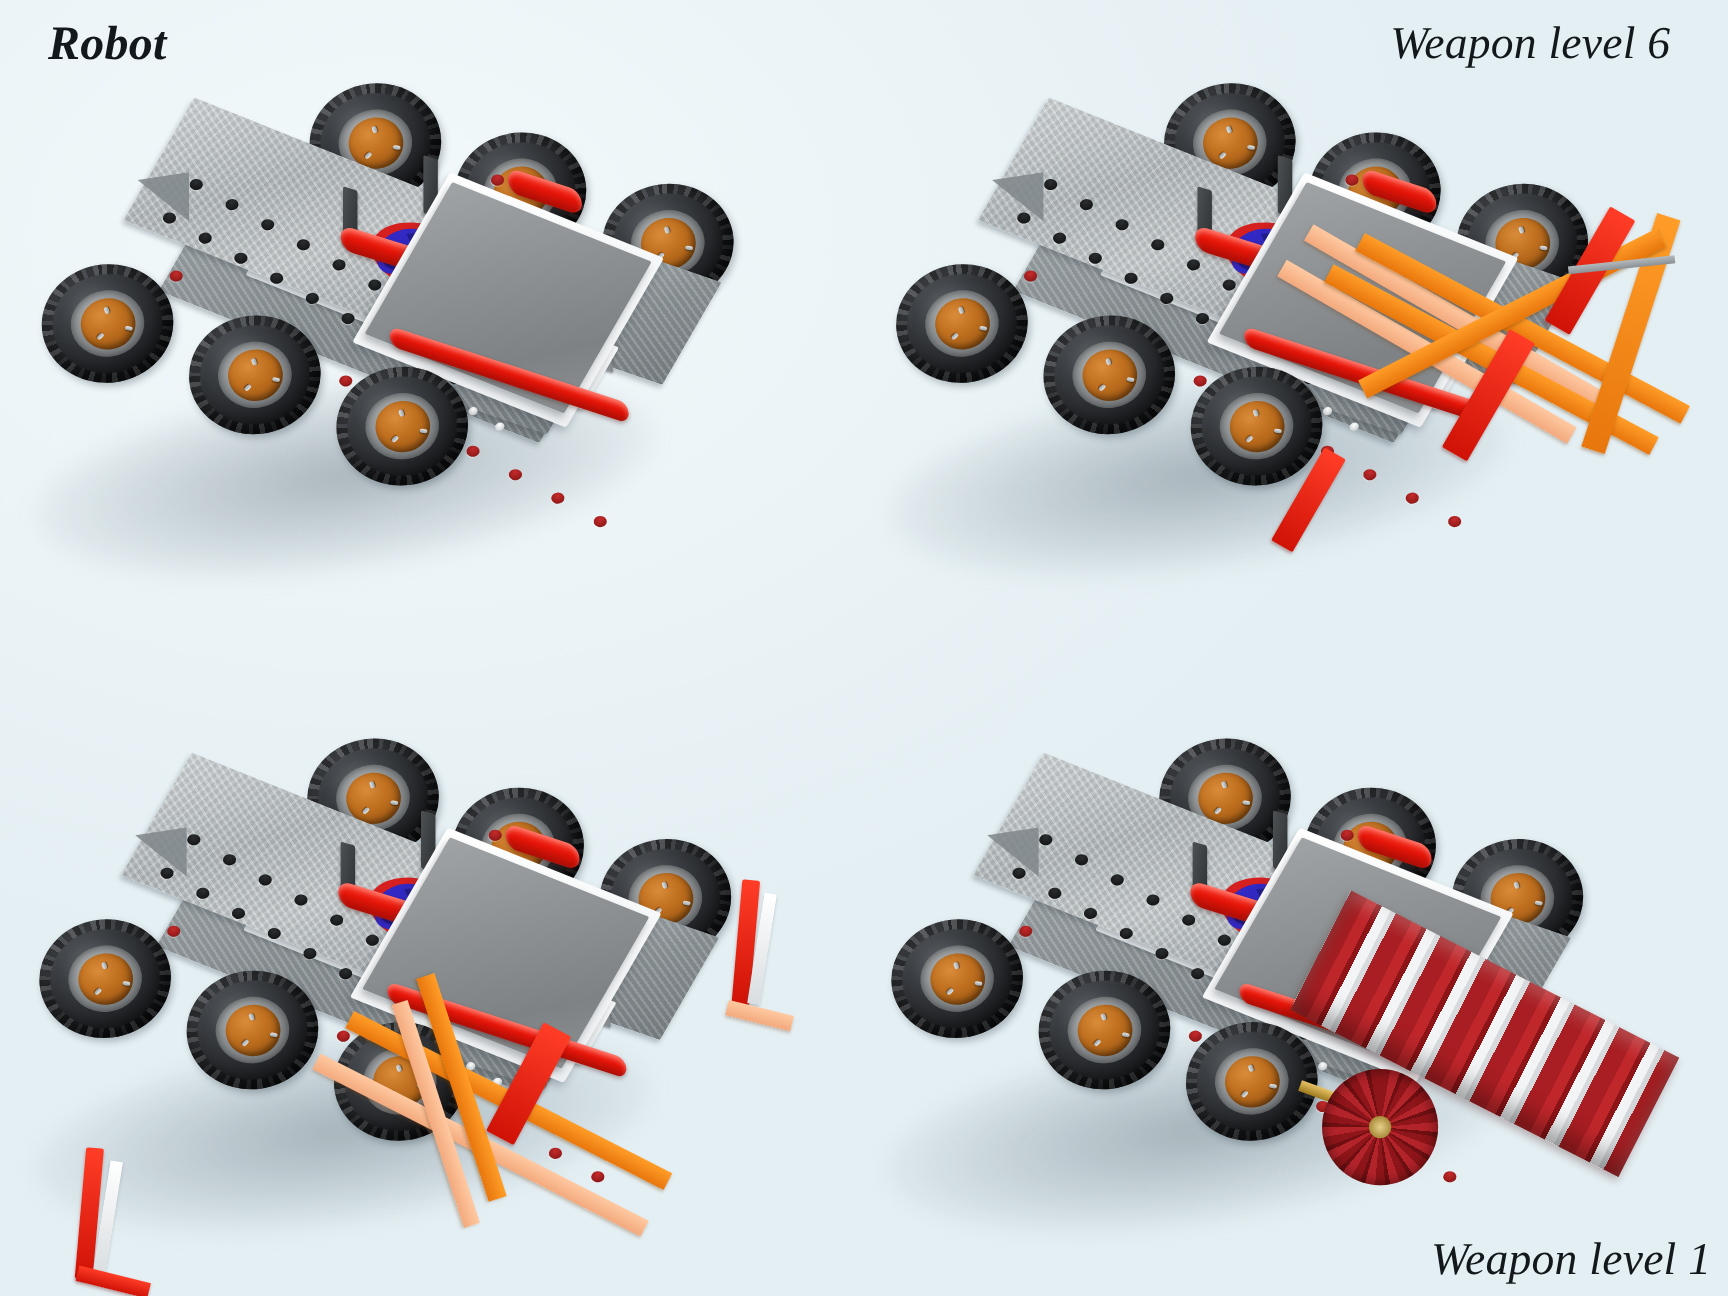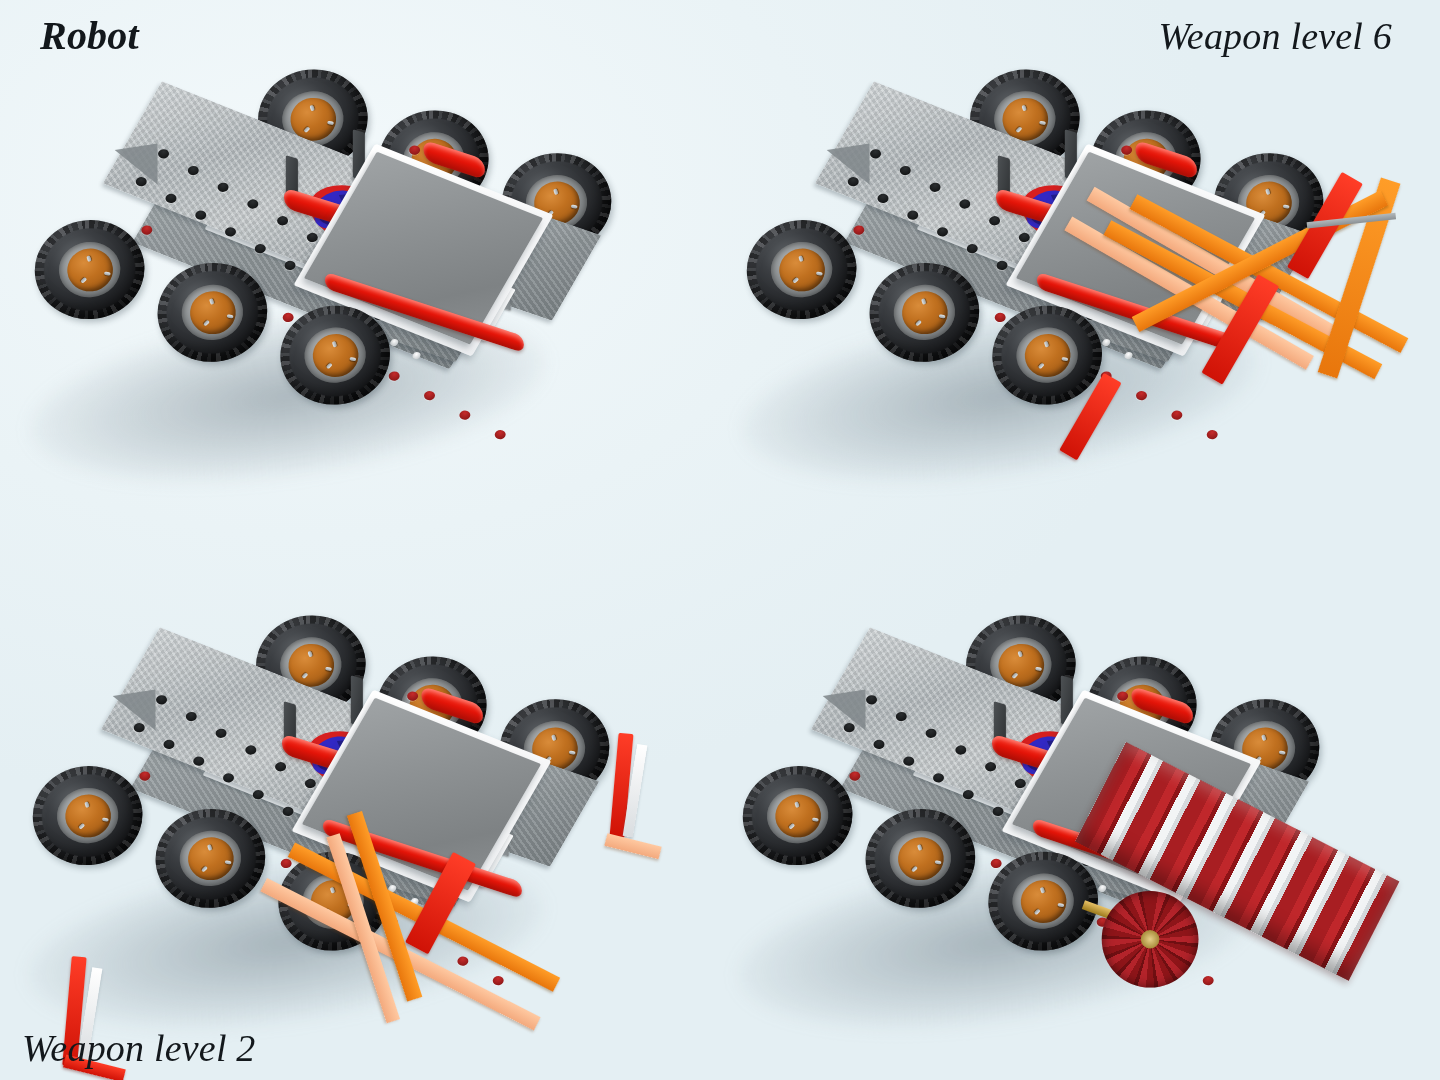--- a/index.html
+++ b/index.html
@@ -152,21 +152,21 @@
   }
   .drum .capcore{position:absolute;border-radius:50%;background:radial-gradient(circle,#e7d08a,#8c6f18);}
 </style>
 </head>
 <body>
 
 <div id="stage">
 
   <div class="label bold" id="lbl-robot">Robot</div>
   <div class="label" id="lbl-w3">Weapon level 6</div>
-  <div class="label" id="lbl-w2">Weapon level 2</div>
+  <div class="label" id="lbl-w1">Weapon level 1</div>
 
   <div class="quad" id="q-tl">
     <div class="scene">
         <div class="robot" style="transform: translate(18px, 38px) scale(0.93);">
           <div class="gshadow" style="left: 10px; top: 300px; width: 560px; height: 170px; transform: rotate(-8deg);"></div>
           <div class="wheel" style="left: 258px; top: 28px; width: 118px; height: 118px; transform: rotate(-6deg) scaleY(0.9);">
             <div class="tire"></div>
             <div class="tread"></div>
             <div class="rim"></div>
             <div class="hub"></div>

